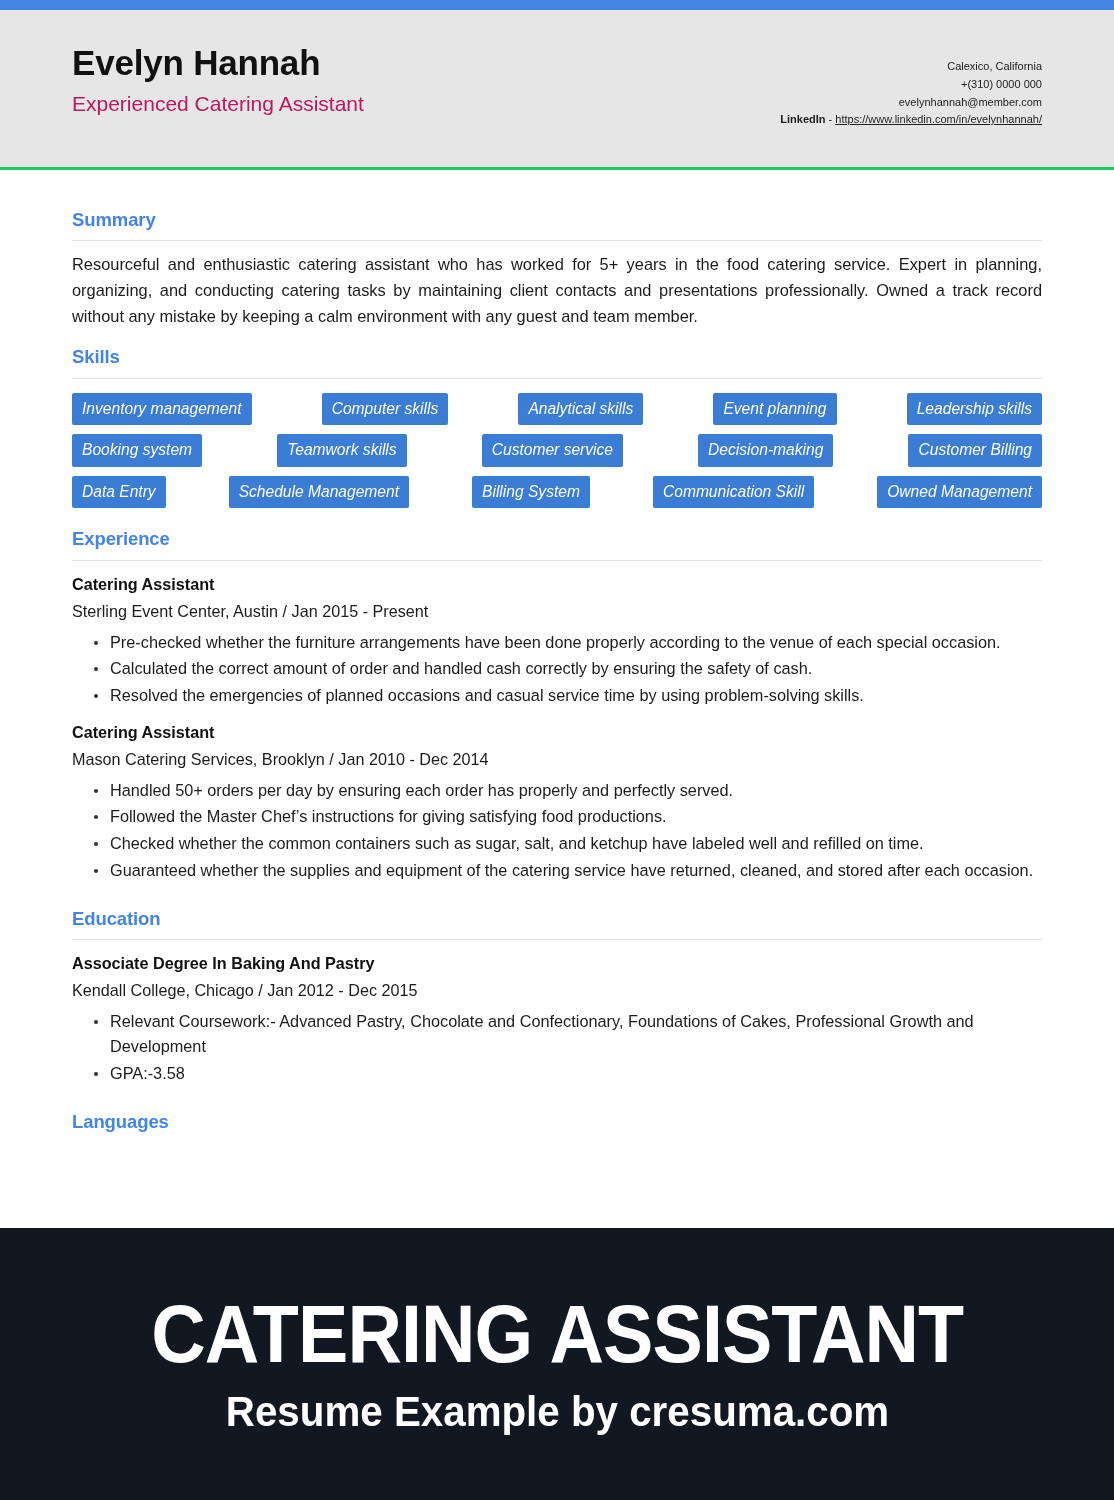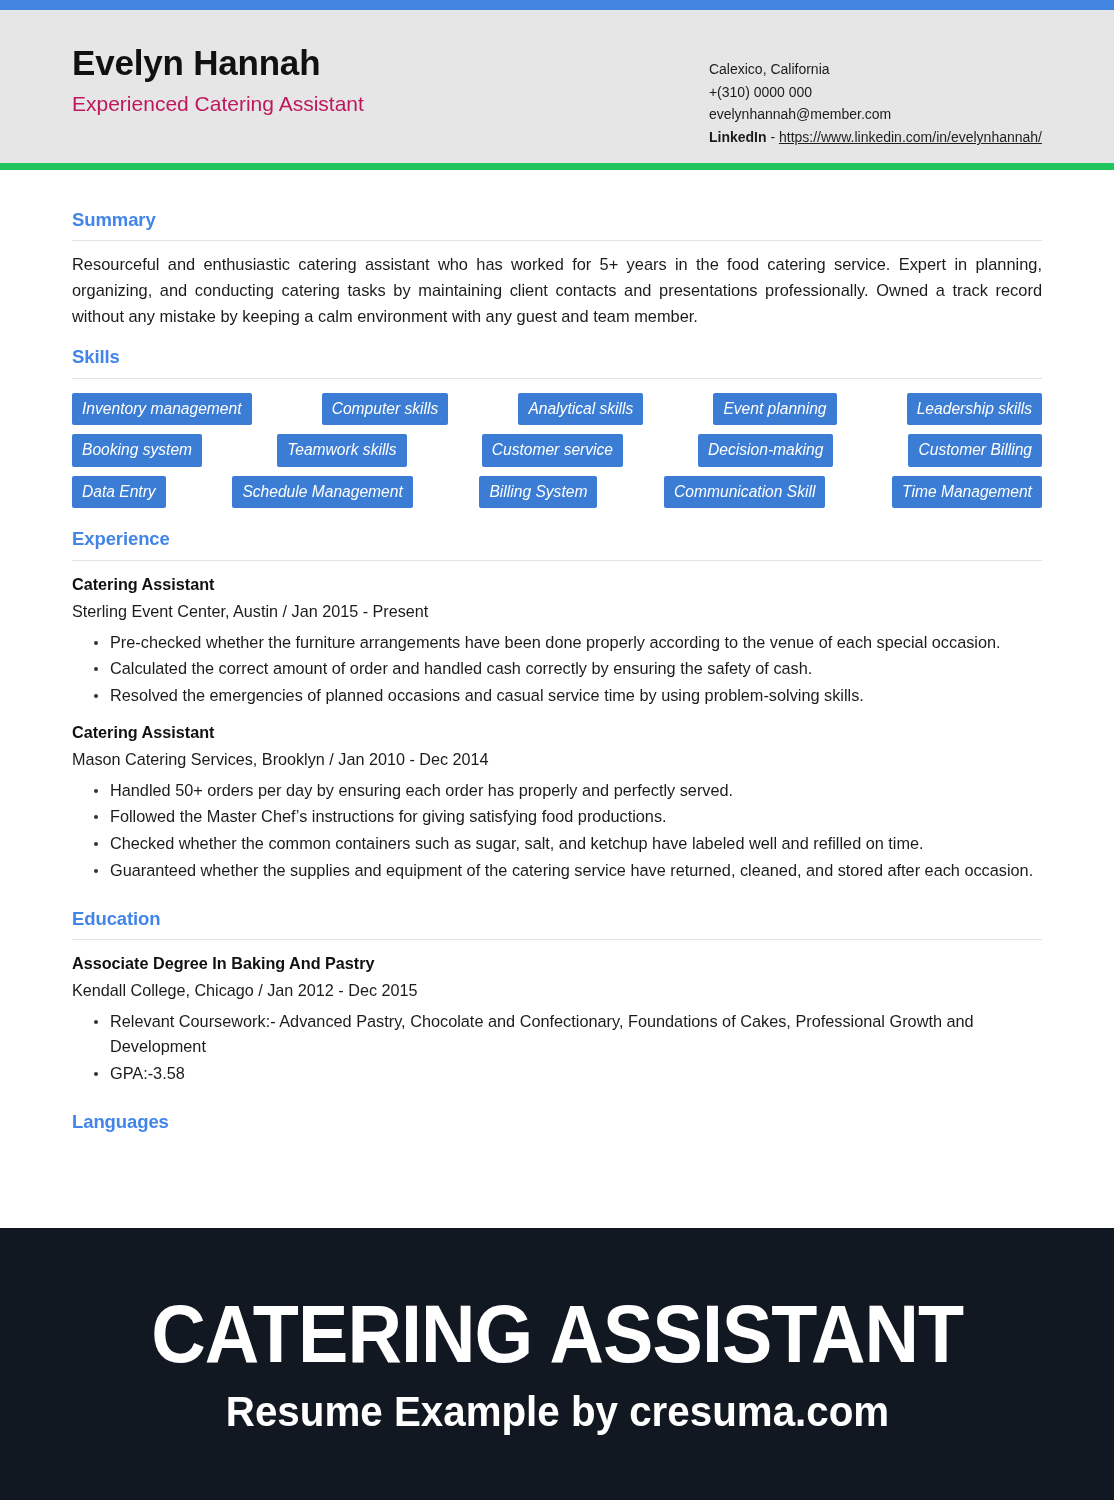--- a/index.html
+++ b/index.html
@@ -26,43 +26,44 @@
 
   
   .header {
     background: #e6e6e6;
     height: 160px;
     box-sizing: border-box;
     padding: 26px 72px 0 72px;
     display: flex;
     justify-content: space-between;
     align-items: flex-start;
-    border-bottom: 7px solid #22c55e;
+    border-bottom: 3px solid #22c55e;
   }
   .header-left { padding-top: 8px; }
   .name {
     font-size: 35px;
     font-weight: bold;
     letter-spacing: -0.2px;
     color: #111111;
     line-height: 1.1;
     margin: 0 0 8px 0;
     white-space: nowrap;
   }
   .job-title {
     font-size: 21px;
     font-weight: normal;
     color: #be185d;
     line-height: 1.2;
     margin: 0;
     white-space: nowrap;
   }
   .header-right {
+    text-align: right;
     padding-top: 22px;
-    font-size: 14px;
+    font-size: 11px;
     line-height: 1.62;
     color: #1c1c1c;
   }
   .header-right div { white-space: nowrap; }
   .linkedin-label { font-weight: bold; }
   .linkedin-url {
     color: #1f1f1f;
     text-decoration: underline;
   }
 
@@ -245,21 +246,21 @@
           <span class="skill-tag">Teamwork skills</span>
           <span class="skill-tag">Customer service</span>
           <span class="skill-tag">Decision-making</span>
           <span class="skill-tag">Customer Billing</span>
         </div>
         <div class="skill-row">
           <span class="skill-tag">Data Entry</span>
           <span class="skill-tag">Schedule Management</span>
           <span class="skill-tag">Billing System</span>
           <span class="skill-tag">Communication Skill</span>
-          <span class="skill-tag">Time Management</span>
+          <span class="skill-tag">Owned Management</span>
         </div>
       </div>
   </div>
 
   <div class="gap-sm"></div>
 
   <div class="section">
     <div class="section-title">Experience</div>
     <hr class="rule">
     <div id="experience-list">

